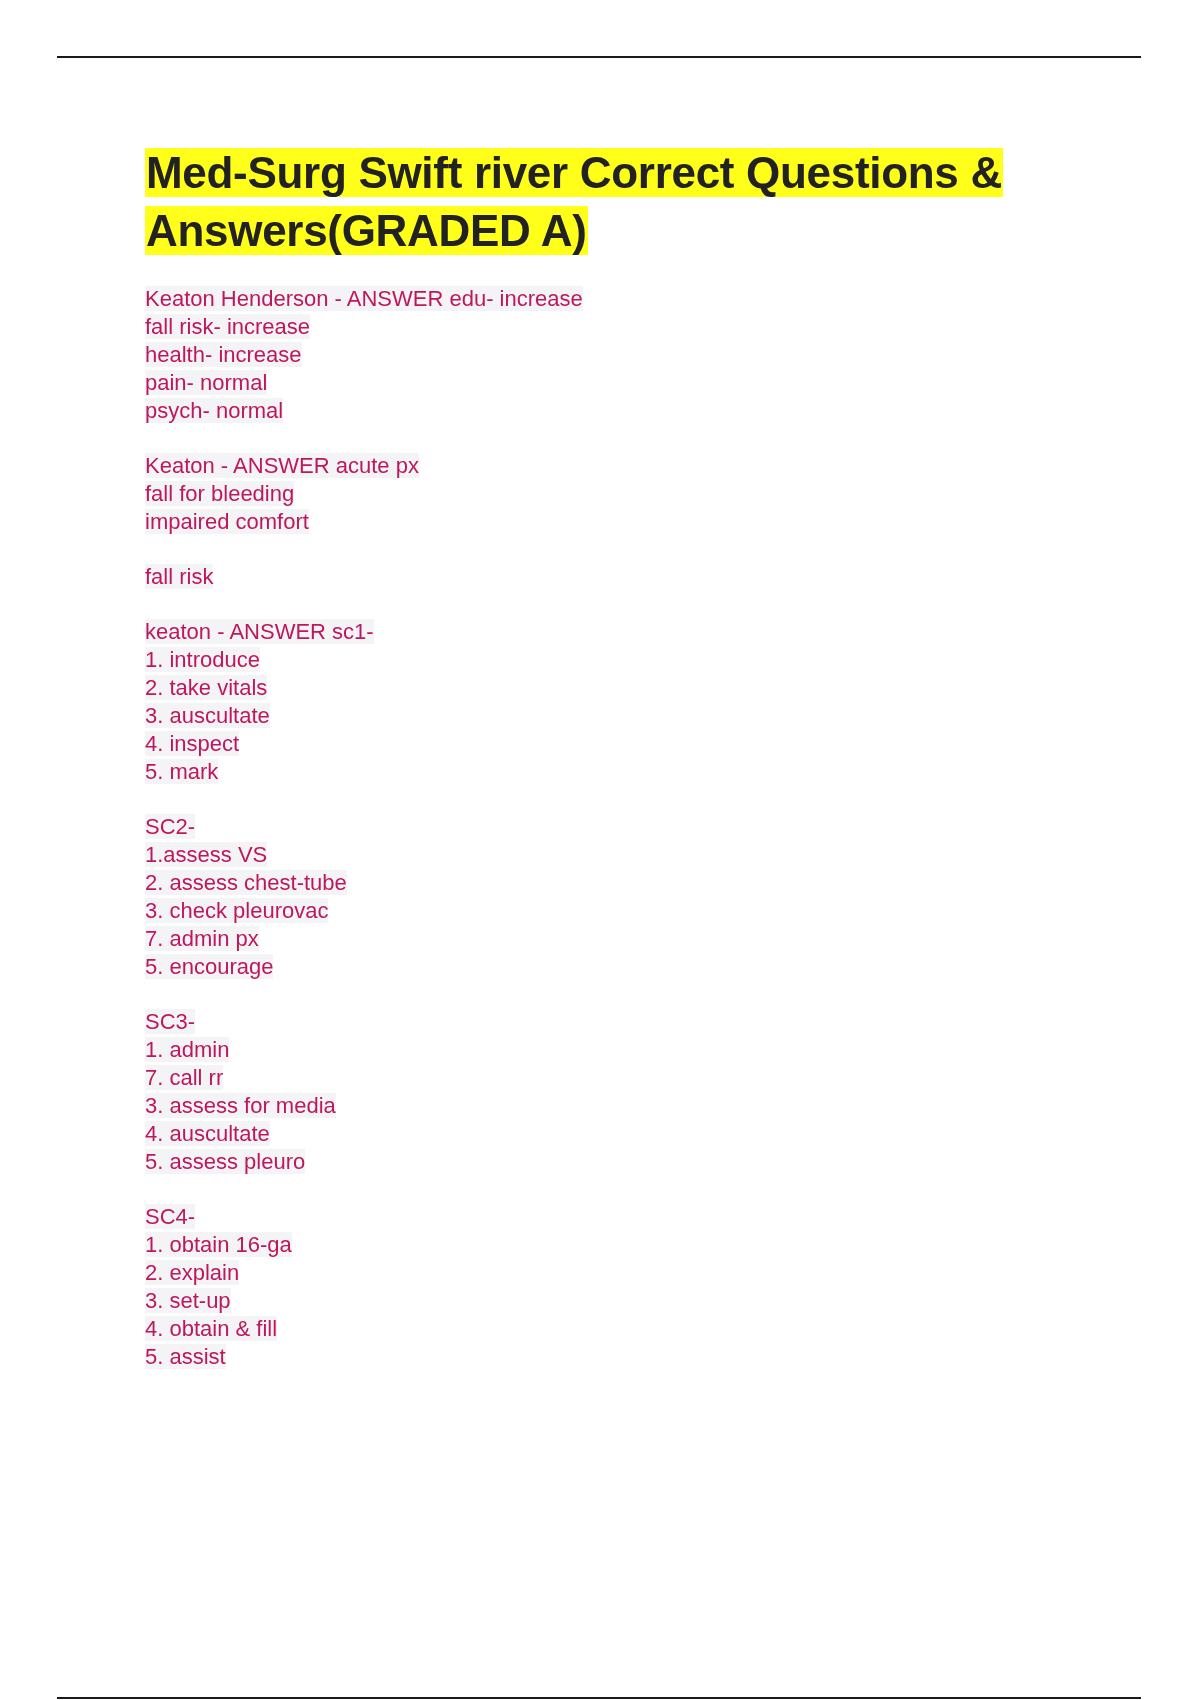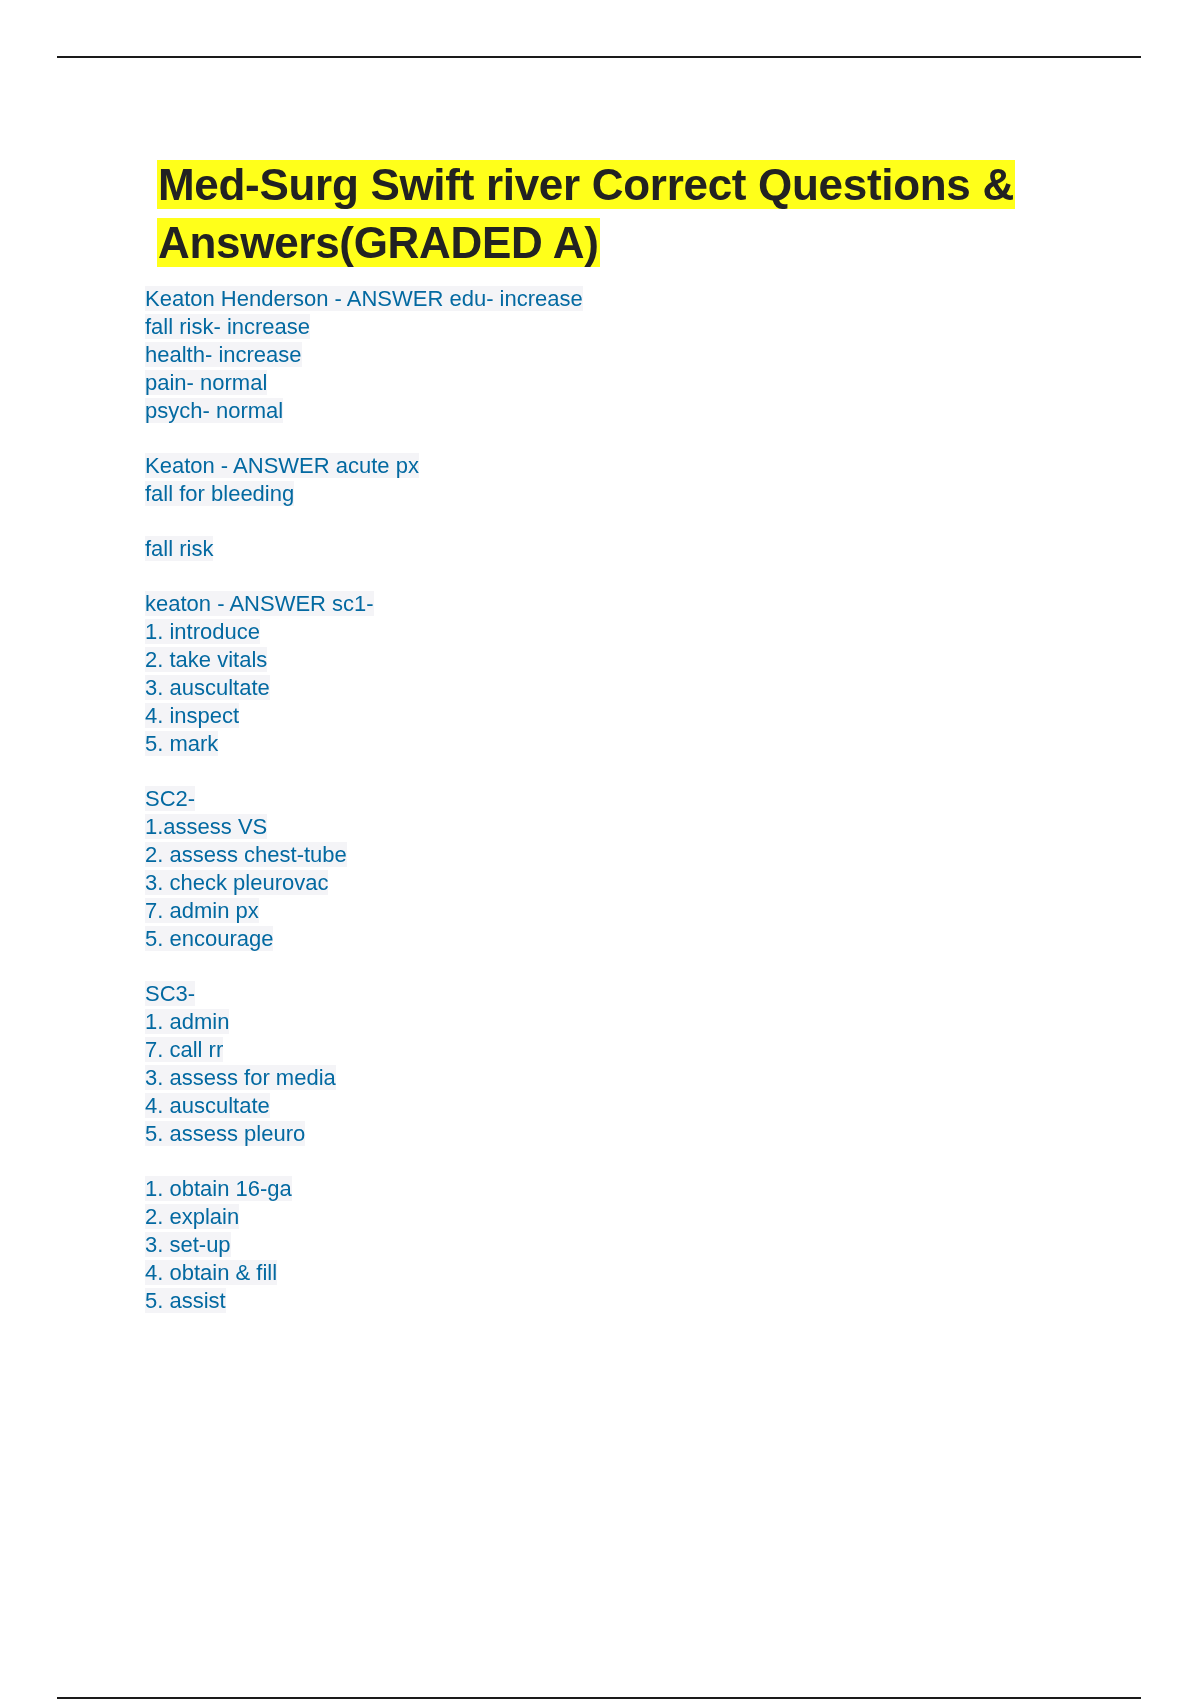--- a/index.html
+++ b/index.html
@@ -23,42 +23,42 @@
       background: #1a1a1a;
     }
     .rule.top { top: 56px; }
     .rule.bottom { top: 1697px; }
 
     .title {
       position: absolute;
       left: 145px;
       top: 144px;
       width: 930px;
-      margin: 12px;
+      margin: 0;
       font-size: 44px;
       font-weight: bold;
       line-height: 58px;
       color: #222222;
       letter-spacing: -0.3px;
     }
     .title .hl {
       background: #ffff1a;
       box-decoration-break: clone;
       -webkit-box-decoration-break: clone;
       padding: 0 1px;
     }
 
     .content {
       position: absolute;
       left: 145px;
       top: 285px;
       width: 900px;
       font-size: 22px;
       line-height: 28px;
-      color: #0369a1;
+      color: #be185d;
     }
     .block {
       margin: 0 0 27px 0;
     }
     .line {
       display: block;
       white-space: pre;
     }
     .line span {
       background: #f4f4f7;
@@ -77,20 +77,21 @@
     <span class="line"><span>Keaton Henderson - ANSWER edu- increase</span></span>
     <span class="line"><span>fall risk- increase</span></span>
     <span class="line"><span>health- increase</span></span>
     <span class="line"><span>pain- normal</span></span>
     <span class="line"><span>psych- normal</span></span>
   </div>
 
   <div class="block">
     <span class="line"><span>Keaton - ANSWER acute px</span></span>
     <span class="line"><span>fall for bleeding</span></span>
+    <span class="line"><span>impaired comfort</span></span>
   </div>
 
   <div class="block">
     <span class="line"><span>fall risk</span></span>
   </div>
 
   <div class="block">
     <span class="line"><span>keaton - ANSWER sc1-</span></span>
     <span class="line"><span>1. introduce</span></span>
     <span class="line"><span>2. take vitals</span></span>
@@ -111,20 +112,21 @@
   <div class="block">
     <span class="line"><span>SC3-</span></span>
     <span class="line"><span>1. admin</span></span>
     <span class="line"><span>7. call rr</span></span>
     <span class="line"><span>3. assess for media</span></span>
     <span class="line"><span>4. auscultate</span></span>
     <span class="line"><span>5. assess pleuro</span></span>
   </div>
 
   <div class="block">
+    <span class="line"><span>SC4-</span></span>
     <span class="line"><span>1. obtain 16-ga</span></span>
     <span class="line"><span>2. explain</span></span>
     <span class="line"><span>3. set-up</span></span>
     <span class="line"><span>4. obtain &amp; fill</span></span>
     <span class="line"><span>5. assist</span></span>
   </div>
 
 </div>
 
 <div class="rule bottom"></div>

